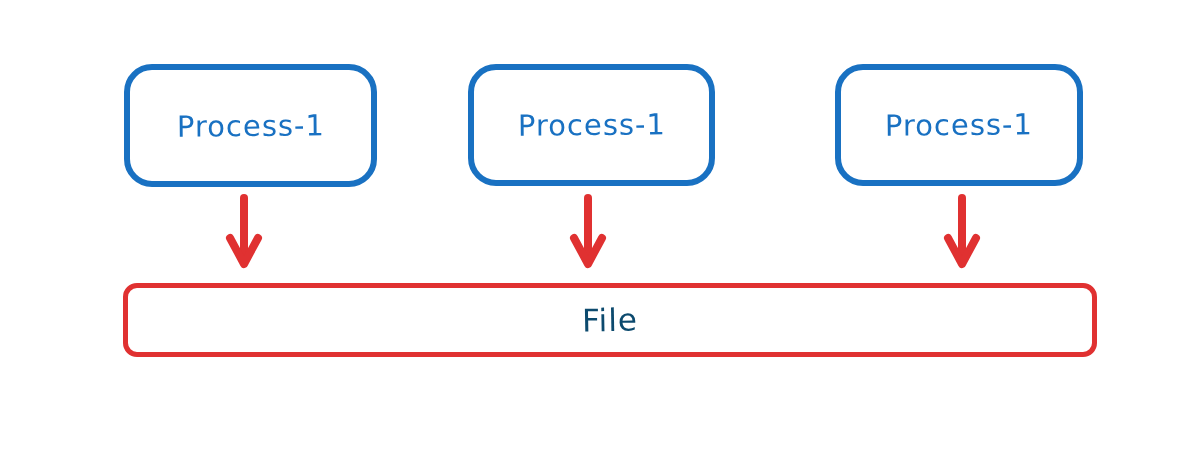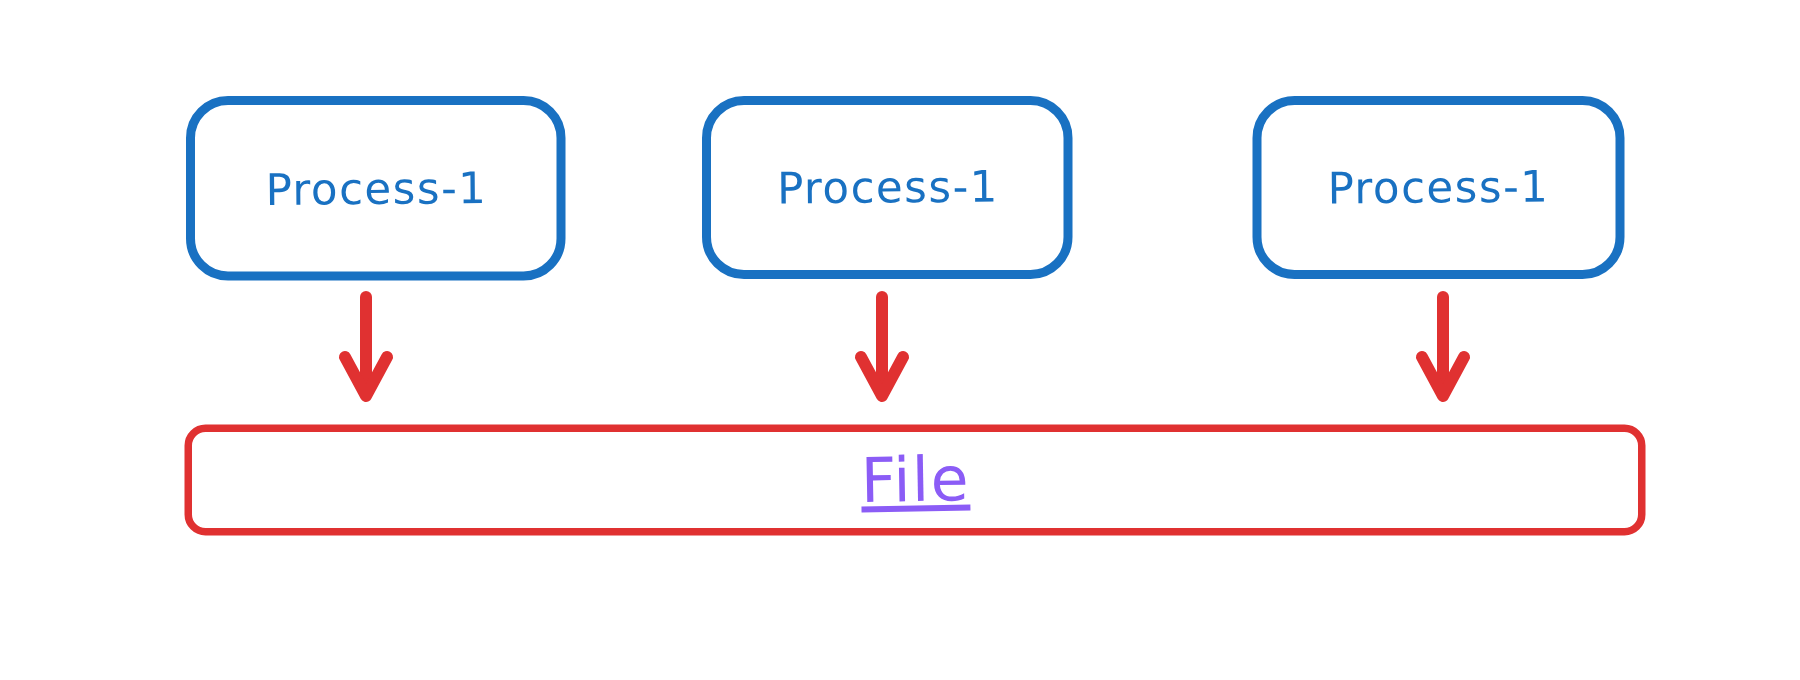--- a/index.html
+++ b/index.html
@@ -54,26 +54,25 @@
     height: 74px;
     box-sizing: border-box;
     border: 5px solid #e03131;
     border-radius: 14px;
     background: #ffffff;
     display: flex;
     align-items: center;
     justify-content: center;
   }
   .file-box .label {
-    color: #8b5cf6;
-    font-size: 41px;
+    color: #0c4a6e;
+    font-size: 31px;
     letter-spacing: 1px;
     transform: rotate(-1deg);
     white-space: nowrap;
-    text-decoration: underline;
   }
 </style>
 </head>
 <body>
 
 <div class="canvas">
 
   <div class="process-box box-1">
     <span class="label">Process-1</span>
   </div>

